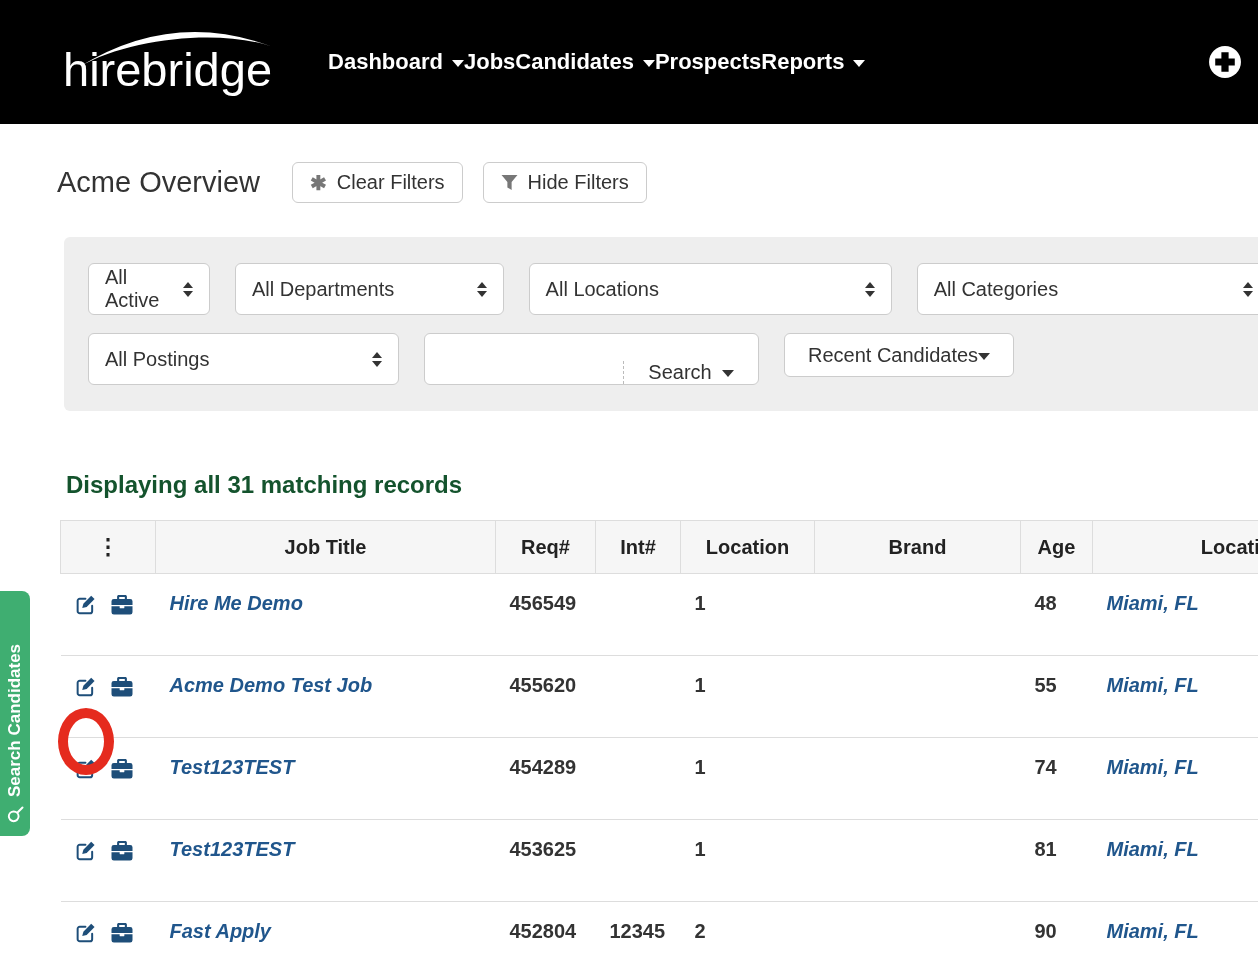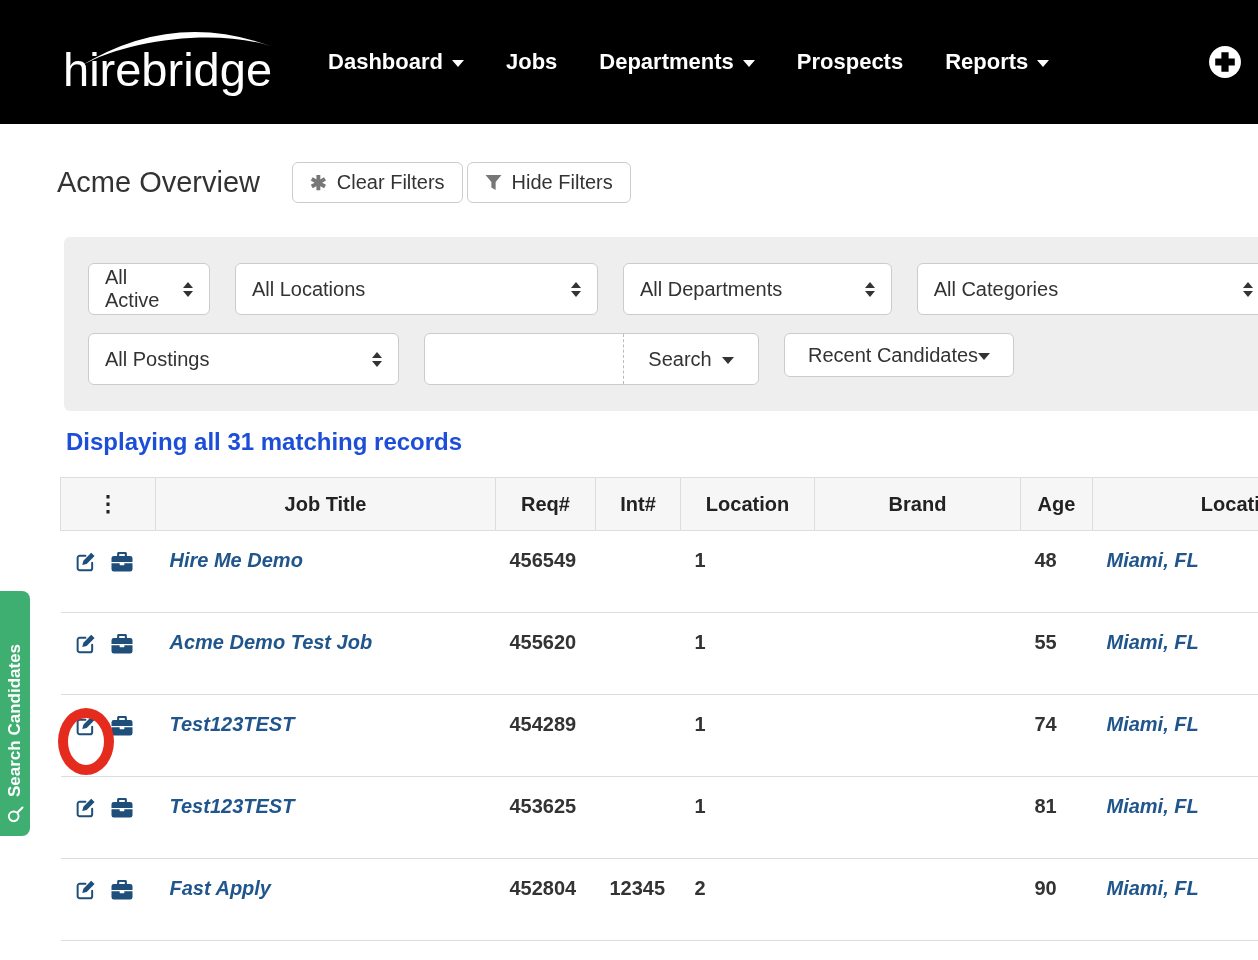--- a/index.html
+++ b/index.html
@@ -5,64 +5,64 @@
   * { margin:0; padding:0; box-sizing:border-box; }
   html,body { width:1258px; height:960px; overflow:hidden; background:#fff;
               font-family:"Liberation Sans", sans-serif; position:relative; }
 
   
   .navbar { height:124px; background:#000; display:flex; align-items:center;
             padding:0 16px 0 63px; }
   .brand { position:relative; color:#fff; font-size:47px; font-weight:400;
            letter-spacing:0; line-height:1; margin-right:56px; padding-top:14px; cursor:pointer; }
   .brand svg.arc { position:absolute; top:-9px; left:10px; }
-  .nav-items { display:flex; align-items:center; gap:42px; }
+  .nav-items { display:flex; align-items:center; }
   .nav-item { display:flex; align-items:center; gap:9px; color:#fff; font-size:22px;
               font-weight:600; cursor:pointer; }
   .nav-caret { width:0; height:0; border-left:6px solid transparent;
                border-right:6px solid transparent; border-top:7px solid #fff; margin-top:3px; }
   .nav-plus { margin-left:auto; cursor:pointer; display:flex; }
 
   
   .content { padding-left:57px; }
   .title-row { display:flex; align-items:center; margin-top:38px; }
   .page-title { font-size:29px; color:#333; font-weight:500; margin-right:32px; }
   .btn { display:inline-flex; align-items:center; gap:10px; height:41px; padding:0 17px;
          background:#fff; border:1px solid #ccc; border-radius:6px; font-size:20px;
          color:#333; cursor:pointer; }
-  .btn + .btn { margin-left:4px; }
+  .btn + .btn { margin-left:20px; }
   .asterisk { color:#777; font-size:20px; font-weight:700; }
 
   
   .filter-panel { margin-left:7px; margin-top:34px; width:1230px; background:#eee;
                   border-radius:6px; padding:26px 24px; }
   .filter-row { display:flex; gap:25px; }
   .filter-row + .filter-row { margin-top:18px; }
   .sel { background:#fff; border:1px solid #ccc; border-radius:6px; height:52px;
          display:flex; align-items:center; justify-content:space-between;
          padding:0 16px; font-size:20px; color:#333; cursor:pointer; }
   .updown { display:flex; flex-direction:column; align-items:center; }
   .tri-up { width:0; height:0; border-left:5px solid transparent; border-right:5px solid transparent;
             border-bottom:6px solid #333; }
   .tri-down { width:0; height:0; border-left:5px solid transparent; border-right:5px solid transparent;
               border-top:6px solid #333; margin-top:3px; }
   .caret-down { width:0; height:0; border-left:6px solid transparent;
                 border-right:6px solid transparent; border-top:7px solid #333; margin-top:2px; }
   .search-group { width:335px; height:52px; background:#fff; border:1px solid #ccc;
-                  border-radius:6px; display:flex; overflow:hidden; }
+                  border-radius:6px; display:flex; overflow:hidden;align-items:flex-end; }
   .search-input { width:198px; border:none; outline:none; font-size:20px; padding:0 14px;
                   background:transparent; color:#333; }
   .search-btn { flex:1; display:flex; align-items:center; justify-content:center; gap:10px;
                 border-left:1px dashed #bbb; font-size:20px; color:#333; cursor:pointer; }
   .recent-btn { height:44px; padding:0 23px; background:#fff; border:1px solid #ccc;
                 border-radius:6px; display:flex; align-items:center; 
                 font-size:20px; color:#333; cursor:pointer; }
 
   
-  .summary { margin-left:9px; margin-top:17px; color:#1d4ed8; font-size:24px; font-weight:600; }
+  .summary { margin-left:9px; margin-top:60px; color:#14532d; font-size:24px; font-weight:600; }
 
   
   table.jobs { margin-left:3px; margin-top:21px; width:1332px; border-collapse:collapse;
                table-layout:fixed; font-size:20px; }
   table.jobs th { background:#f6f6f6; border:1px solid #ddd; height:53px; font-weight:700;
                   color:#222; text-align:center; padding:0 14px; }
   table.jobs th.c-dots { text-align:center; font-size:22px; cursor:pointer; }
   table.jobs td { border-bottom:1px solid #ddd; height:82px; vertical-align:top;
                   padding:18px 14px 0 14px; color:#333; font-weight:600; }
   td.icons-cell { padding-left:18px; white-space:nowrap; }
@@ -92,21 +92,21 @@
   </div>
   <nav class="nav-items">
     <div class="nav-item">
       <span>Dashboard</span>
       <span class="nav-caret"></span>
     </div>
     <div class="nav-item">
       <span>Jobs</span>
     </div>
     <div class="nav-item">
-      <span>Departments</span>
+      <span>Candidates</span>
       <span class="nav-caret"></span>
     </div>
     <div class="nav-item">
       <span>Prospects</span>
     </div>
     <div class="nav-item">
       <span>Reports</span>
       <span class="nav-caret"></span>
     </div>
   </nav>
@@ -136,29 +136,29 @@
 
   <section class="filter-panel">
     <div class="filter-row">
       <div class="sel" style="width:143px">
         <span>All Active</span>
         <span class="updown">
             <span class="tri-up"></span>
             <span class="tri-down"></span>
           </span>
       </div>
+      <div class="sel" style="width:325px">
+        <span>All Departments</span>
+        <span class="updown">
+            <span class="tri-up"></span>
+            <span class="tri-down"></span>
+          </span>
+      </div>
       <div class="sel" style="width:442px">
         <span>All Locations</span>
-        <span class="updown">
-            <span class="tri-up"></span>
-            <span class="tri-down"></span>
-          </span>
-      </div>
-      <div class="sel" style="width:325px">
-        <span>All Departments</span>
         <span class="updown">
             <span class="tri-up"></span>
             <span class="tri-down"></span>
           </span>
       </div>
       <div class="sel" style="width:430px">
         <span>All Categories</span>
         <span class="updown">
             <span class="tri-up"></span>
             <span class="tri-down"></span>

